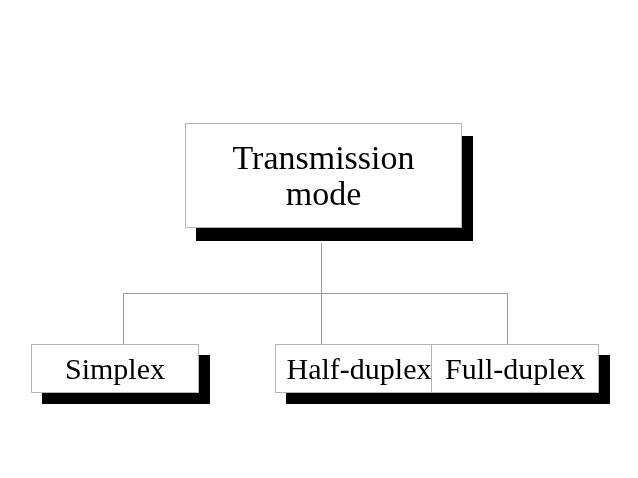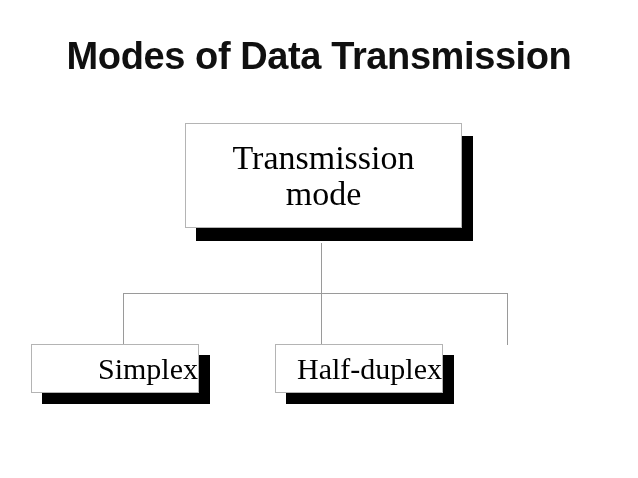--- a/index.html
+++ b/index.html
@@ -91,37 +91,35 @@
     padding: 0 6px;
   }
 
   .node-child {
     top: 344px;
     width: 168px;
     height: 49px;
     font-size: 30px;
     line-height: 32px;
     box-shadow: 11px 11px 0 0 #000000;
-    justify-content: flex-end;
   }
   #node-simplex     { left: 31px; }
   #node-half-duplex { left: 231px; margin-left: 44px; }
   #node-full-duplex { left: 431px; }
 
   .node-label {
     white-space: pre-line;
     pointer-events: none;
   }
 </style>
 </head>
 <body>
 
 <div id="slide">
 
-  <div id="slide-title">Modes of Data Transmission</div>
 
   <div id="connectors">
     <div class="conn conn-v" id="conn-stem"></div>
     <div class="conn conn-h" id="conn-bar"></div>
     <div class="conn conn-v" id="conn-drop-left"></div>
     <div class="conn conn-v" id="conn-drop-center"></div>
     <div class="conn conn-v" id="conn-drop-right"></div>
   </div>
 
   <div class="node" id="node-root">
@@ -130,14 +128,17 @@
   </div>
 
   <div class="node node-child" id="node-simplex">
     <span class="node-label">Simplex</span>
   </div>
 
   <div class="node node-child" id="node-half-duplex">
     <span class="node-label">Half-duplex</span>
   </div>
 
+  <div class="node node-child" id="node-full-duplex">
+    <span class="node-label">Full-duplex</span>
+  </div>
 
 </div>
 
 </body></html>

